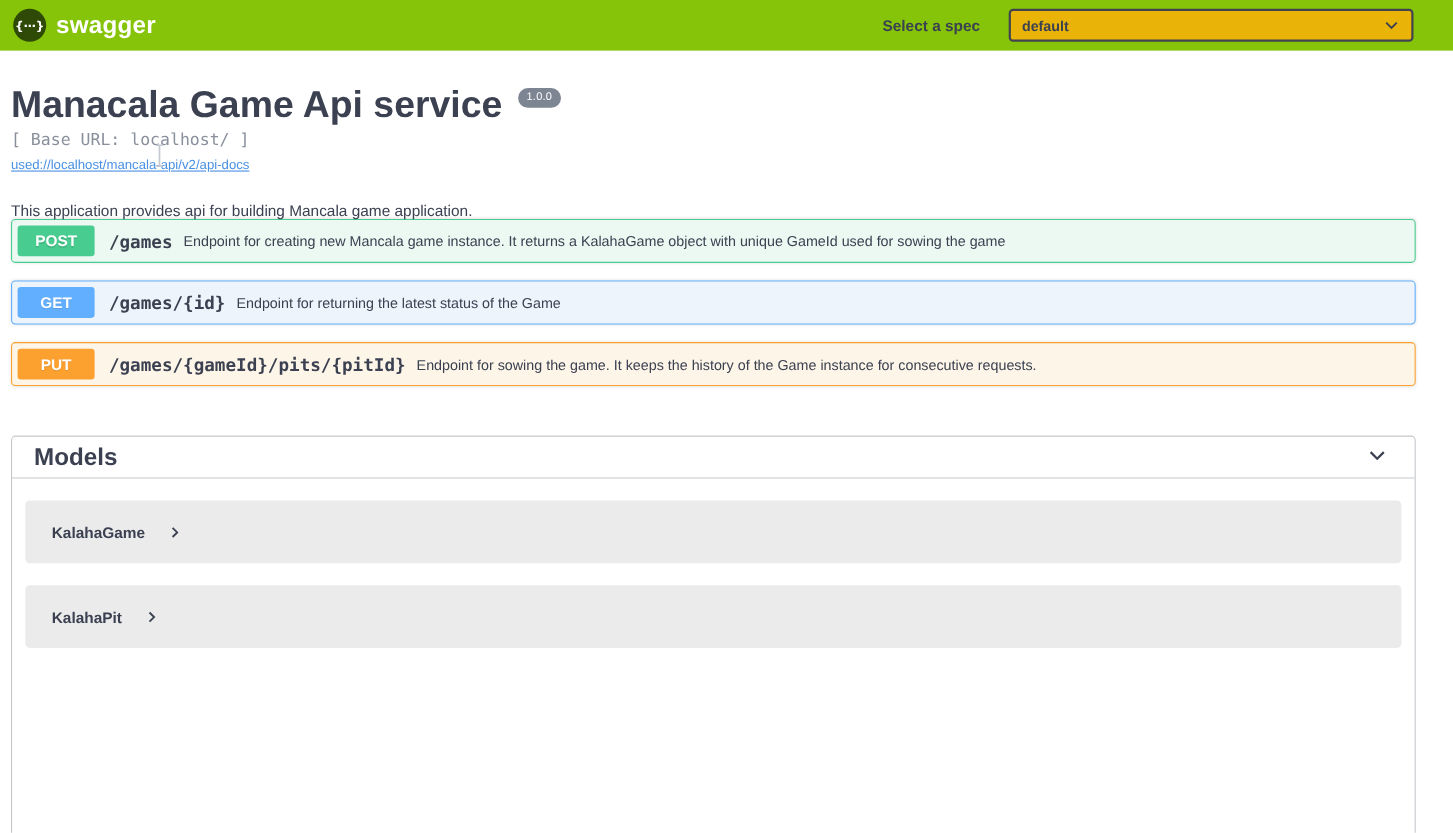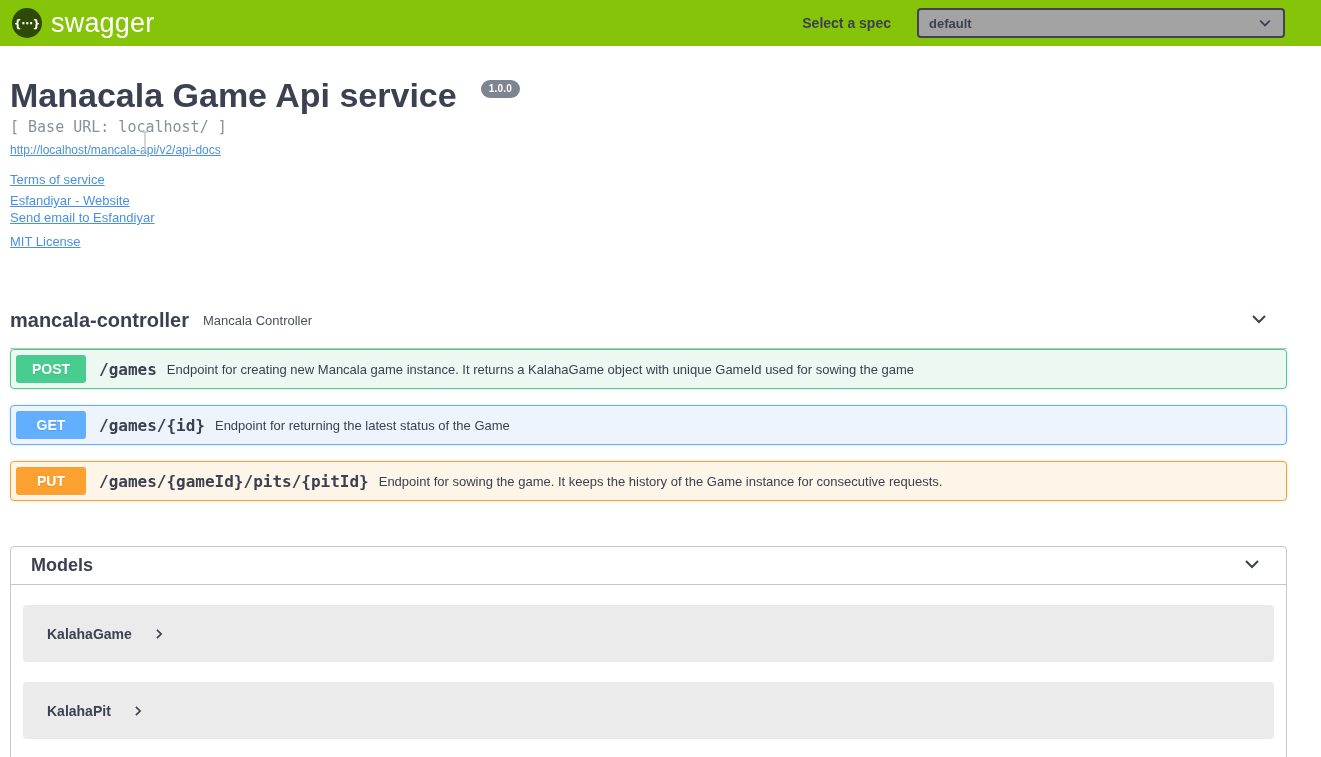--- a/index.html
+++ b/index.html
@@ -6,35 +6,35 @@
   html, body { width: 1321px; height: 757px; overflow: hidden; background: #fff;
     font-family: "Liberation Sans", sans-serif; color: #3b4151; }
 
   
   .topbar { height: 46px; background: #85c408; display: flex; align-items: center;
     padding: 0 36px 0 12px; }
   .brand { display: flex; align-items: center; gap: 9px; }
   .logo-circle { width: 30px; height: 30px; border-radius: 50%; background: #2f4a07;
     color: #fff; display: flex; align-items: center; justify-content: center;
     font-family: "DejaVu Sans", sans-serif; font-size: 11px; font-weight: bold; }
-  .brand-name { color: #fff; font-size: 27px; font-weight: normal; letter-spacing: .2px; }
+  .brand-name { color: #fff; font-size: 22px; font-weight: bold; letter-spacing: .2px; }
   .topbar-right { margin-left: auto; display: flex; align-items: center; gap: 26px; }
   .spec-label { font-size: 14px; font-weight: bold; color: #3b4151; }
-  .spec-select { width: 368px; height: 30px; background: #a3a3a3; border: 2px solid #41444e;
+  .spec-select { width: 368px; height: 30px; background: #eab308; border: 2px solid #41444e;
     border-radius: 4px; display: flex; align-items: center; padding: 0 10px;
     font-size: 13px; font-weight: bold; color: #3b4151; cursor: pointer; text-align: center; }
   .spec-select .sel-chevron { margin-left: auto; display: flex; }
 
   
   .wrapper { padding: 30px 34px 0 10px; position: relative; }
 
   h1.api-title { font-size: 34px; font-weight: bold; color: #3b4151; line-height: 1.15; }
   .version-badge { display: inline-block; background: #7d8492; color: #fff;
-    font-size: 10px; font-weight: bold; padding: 3px 8px; border-radius: 10px;
-    position: relative; top: -15px; margin-left: 24px; letter-spacing: .2px; }
+    font-size: 10px; font-weight: normal; padding: 3px 8px; border-radius: 10px;
+    position: relative; top: -15px; margin-left: 14px; letter-spacing: .2px; }
   .base-url { font-family: "DejaVu Sans Mono", "Liberation Mono", monospace;
     font-size: 15px; color: #89909c; margin-top: 3px; }
   a.plain-link, .link-item { color: #4990e2; text-decoration: underline; cursor: pointer; }
   .api-docs-link { display: inline-block; font-size: 12px; margin-top: 7px; }
   .api-description { font-size: 14px; color: #3b4151; margin-top: 24px; }
   .info-links { margin-top: 14px; font-size: 13px; }
   .info-links .link-item { display: inline-block; }
   .lk-terms    { margin-bottom: 6px; }
   .lk-website  { margin-bottom: 2px; }
   .lk-email    { margin-bottom: 9px; }
@@ -63,21 +63,21 @@
   .opblock-get  .op-method { background: #61affe; }
   .op-path { font-family: "DejaVu Sans Mono", "Liberation Mono", monospace;
     font-size: 16px; font-weight: 600; color: #3b4151; margin-left: 13px; }
   .op-desc { font-size: 13px; color: #3b4151; margin-left: 10px; }
 
   
   .models-box { margin-top: 45px; border: 1px solid rgba(59,65,81,.3);
     border-radius: 4px; height: 400px; overflow: hidden; }
   .models-header { display: flex; align-items: center; height: 38px; padding: 0 20px;
     border-bottom: 1px solid rgba(59,65,81,.3); cursor: pointer; }
-  .models-title { font-size: 18px; font-weight: bold; color: #3b4151; }
+  .models-title { font-size: 22px; font-weight: bold; color: #3b4151; }
   .models-header .expand-btn { margin-right: 0; }
   .model-card { margin: 20px 12px 0 12px; background: #ebebeb; border-radius: 4px;
     height: 57px; display: flex; align-items: center; padding: 12px 24px; cursor: pointer; }
   .model-name { font-size: 14px; font-weight: 600; color: #3b4151; }
   .model-chevron { margin-left: 20px; display: flex; }
 
   
   .text-cursor { position: absolute; left: 139px; top: 84px; }
 </style>
 </head>
@@ -107,40 +107,24 @@
     <svg width="12" height="23" viewBox="0 0 12 23">
       <path d="M3 2 h6 M6 2 v19 M3 21 h6" fill="none" stroke="#c3c8d1" stroke-width="1.5"></path>
     </svg>
   </span>
 
   <section>
     <h1 class="api-title">
       <span>Manacala Game Api service</span><span class="version-badge">1.0.0</span>
     </h1>
     <div class="base-url">[ Base URL: localhost/ ]</div>
-    <a class="plain-link api-docs-link">http://localhost/mancala-api/v2/api-docs</a>
-    <div class="info-links">
-      <div class="lk-terms"><span class="link-item">Terms of service</span></div>
-      <div class="lk-website"><span class="link-item">Esfandiyar - Website</span></div>
-      <div class="lk-email"><span class="link-item">Send email to Esfandiyar</span></div>
-      <div class="lk-license"><span class="link-item">MIT License</span></div>
-    </div>
+    <a class="plain-link api-docs-link">used://localhost/mancala-api/v2/api-docs</a>
+    <p class="api-description">This application provides api for building Mancala game application.</p>
   </section>
 
-  <div class="tag-header">
-    <span class="tag-name">mancala-controller</span>
-    <span class="tag-desc">Mancala Controller</span>
-    <button class="expand-btn">
-      <span>
-        <svg width="20" height="20" viewBox="0 0 20 20">
-          <path d="M4 7 L10 13 L16 7" fill="none" stroke="#3b4151" stroke-width="2"></path>
-        </svg>
-      </span>
-    </button>
-  </div>
 
   <div class="opblock opblock-post">
     <span class="op-method">POST</span>
     <span class="op-path">/games</span>
     <span class="op-desc">Endpoint for creating new Mancala game instance. It returns a KalahaGame object with unique GameId used for sowing the game</span>
   </div>
 
   <div class="opblock opblock-get">
     <span class="op-method">GET</span>
     <span class="op-path">/games/{id}</span>

